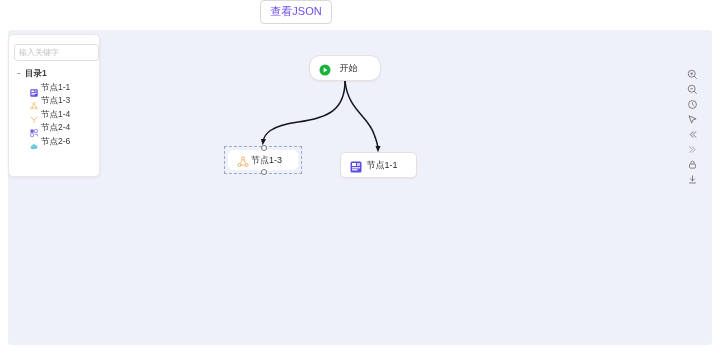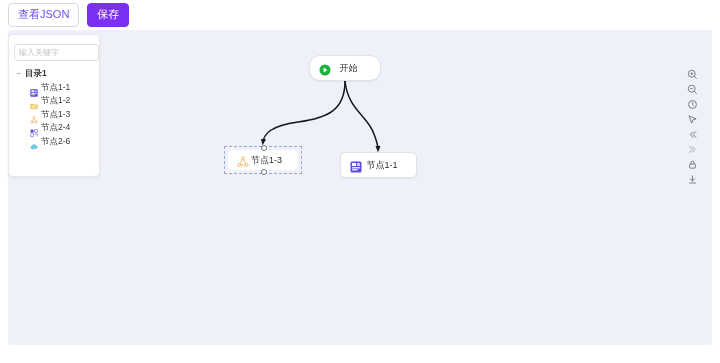--- a/index.html
+++ b/index.html
@@ -21,20 +21,21 @@
     position: absolute;
     left: 0; top: 0;
     width: 584px;
     height: 30px;
     display: flex;
     align-items: center;
     gap: 8px;
     padding-left: 8px;
     box-sizing: border-box;
     background: #ffffff;
+    flex-direction: column;
   }
   .btn {
     font-family: "Liberation Sans", "DejaVu Sans", sans-serif;
     font-size: 11px;
     line-height: 1;
     border-radius: 4px;
     padding: 5px 9px 6px 9px;
     cursor: pointer;
     user-select: none;
     white-space: nowrap;
@@ -372,42 +373,44 @@
           <rect x="0.4" y="0.4" width="9.2" height="9.2" rx="1.2" fill="#5b4de0"></rect>
           <rect x="1.7" y="1.7" width="3.2" height="2.4" fill="#ffffff"></rect>
           <rect x="5.6" y="1.7" width="2.7" height="2.4" fill="#c6bef5"></rect>
           <rect x="1.7" y="5" width="6.6" height="1" fill="#ffffff"></rect>
           <rect x="1.7" y="6.7" width="4.4" height="1" fill="#ffffff"></rect>
         </svg>
       </span>
       <span class="tree-leaf-label">节点1-1</span>
     </div>
 
-    <div class="tree-leaf-row">
-      <span class="leaf-icon">
-        <svg viewBox="0 0 10 10" width="8" height="8">
-          <path d="M0.6,2.4 h3 l0.9,1.1 h4.9 v5 h-8.8 z" fill="#f3cf6e" stroke="#e0b84a" stroke-width="0.5"></path>
-          <rect x="2.2" y="4.6" width="5.6" height="2.6" fill="#fae7a8"></rect>
-        </svg>
-      </span>
-      <span class="tree-leaf-label">节点1-2</span>
-    </div>
 
     <div class="tree-leaf-row">
       <span class="leaf-icon">
         <svg viewBox="0 0 10 10" width="8" height="8" fill="none" stroke="#f3b366" stroke-width="0.85">
           <circle cx="5" cy="2" r="1.3"></circle>
           <circle cx="2" cy="7.6" r="1.3"></circle>
           <circle cx="8" cy="7.6" r="1.3"></circle>
           <path d="M4.4,3.1 L2.7,6.4 M5.6,3.1 L7.3,6.4 M3.3,7.6 H6.7"></path>
         </svg>
       </span>
       <span class="tree-leaf-label">节点1-3</span>
     </div>
 
+    <div class="tree-leaf-row">
+      <span class="leaf-icon">
+        <svg viewBox="0 0 10 10" width="8" height="8" fill="none" stroke="#eda23f" stroke-width="0.85">
+          <path d="M1.6,1.6 L5,5.2 L8.4,1.6"></path>
+          <path d="M5,5.2 V8.6"></path>
+          <circle cx="1.6" cy="1.5" r="0.9" fill="#f5c98a" stroke="none"></circle>
+          <circle cx="8.4" cy="1.5" r="0.9" fill="#f5c98a" stroke="none"></circle>
+        </svg>
+      </span>
+      <span class="tree-leaf-label">节点1-4</span>
+    </div>
 
 
     <div class="tree-leaf-row">
       <span class="leaf-icon">
         <svg viewBox="0 0 10 10" width="8" height="8">
           <rect x="0.6" y="0.6" width="4" height="4" rx="0.6" fill="#6a5ae0"></rect>
           <rect x="5.6" y="0.8" width="3.6" height="3.6" rx="0.6" fill="none" stroke="#6a5ae0" stroke-width="0.8"></rect>
           <rect x="0.8" y="5.8" width="3.6" height="3.6" rx="0.6" fill="none" stroke="#6a5ae0" stroke-width="0.8"></rect>
           <path d="M5.8,6.6 L9.2,6.6 M9.2,6.6 L9.2,9.2" stroke="#6a5ae0" stroke-width="0.8" fill="none"></path>
         </svg>

